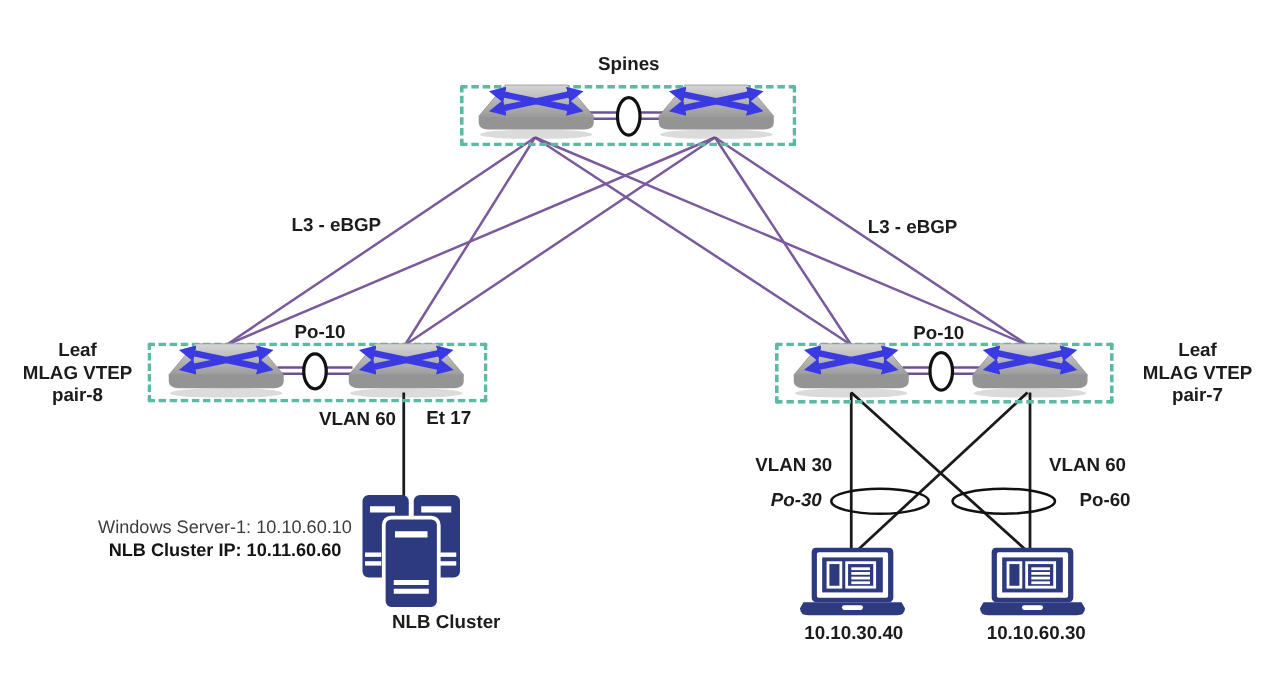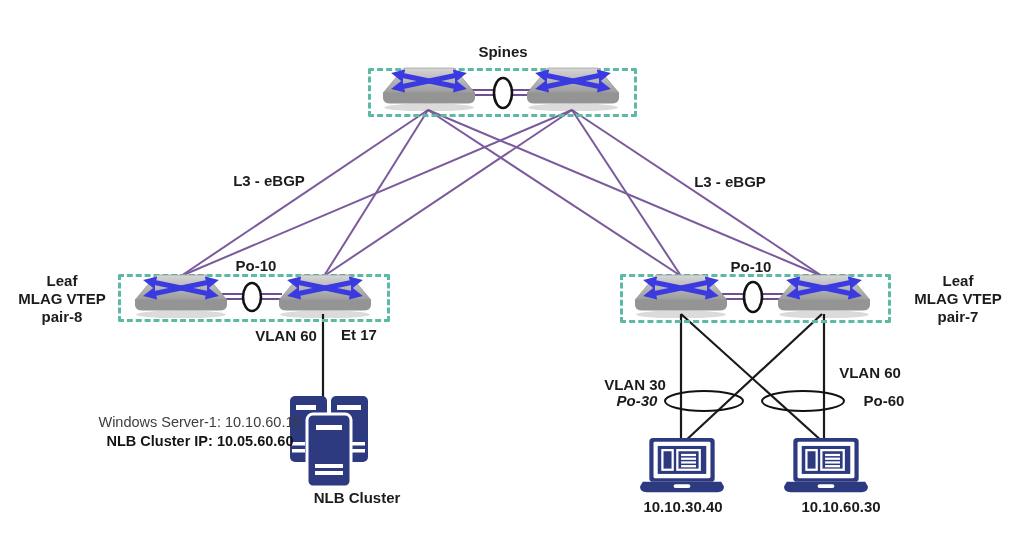--- a/index.html
+++ b/index.html
@@ -14,21 +14,21 @@
   }
   .dev{position:absolute;z-index:3;}
   .label{
     position:absolute;z-index:4;transform:translateX(-50%);
     font-weight:bold;font-size:15px;color:#1c1c1c;white-space:nowrap;line-height:17px;
     text-align:center;
   }
   .pair-label{line-height:18px;}
   .server-info{
     position:absolute;z-index:4;transform:translateX(-50%);text-align:center;
-    font-size:14.5px;color:#3d3d3d;font-weight:normal;line-height:19px;white-space:nowrap;margin-left:20px;
+    font-size:14.5px;color:#3d3d3d;font-weight:normal;line-height:19px;white-space:nowrap;
   }
   .server-info .bold-line{font-weight:bold;color:#141414;}
 </style>
 </head>
 <body>
 
 <div class="canvas">
 
   <svg width="0" height="0" style="position:absolute">
     <defs>
@@ -162,27 +162,27 @@
   </div>
   <div class="label pair-label" style="left:958px;top:272px;">
     <div>Leaf</div>
     <div>MLAG VTEP</div>
     <div>pair-7</div>
   </div>
 
   <div class="label" style="left:286px;top:327px;">VLAN 60</div>
   <div class="label" style="left:359px;top:326px;">Et 17</div>
 
-  <div class="label" style="left:635px;top:376px;">VLAN 30</div>
+  <div class="label" style="left:635px;top:364px;">VLAN 30</div>
   <div class="label" style="left:637px;top:392px;font-style:italic;">Po-30</div>
   <div class="label" style="left:870px;top:364px;">VLAN 60</div>
   <div class="label" style="left:875px;top:392px;padding-left:18px;">Po-60</div>
 
   <div class="server-info" style="left:180px;top:413px;">
     <div>Windows Server-1: 10.10.60.10</div>
-    <div class="bold-line">NLB Cluster IP: 10.05.60.60</div>
+    <div class="bold-line">NLB Cluster IP: 10.11.60.60</div>
   </div>
   <div class="label" style="left:324px;top:489px;margin-left:33px;">NLB Cluster</div>
 
   <div class="label" style="left:683px;top:498px;">10.10.30.40</div>
-  <div class="label" style="left:829px;top:498px;margin-left:12px;">10.10.60.30</div>
+  <div class="label" style="left:829px;top:498px;">10.10.60.30</div>
 
 </div>
 
 </body></html>

